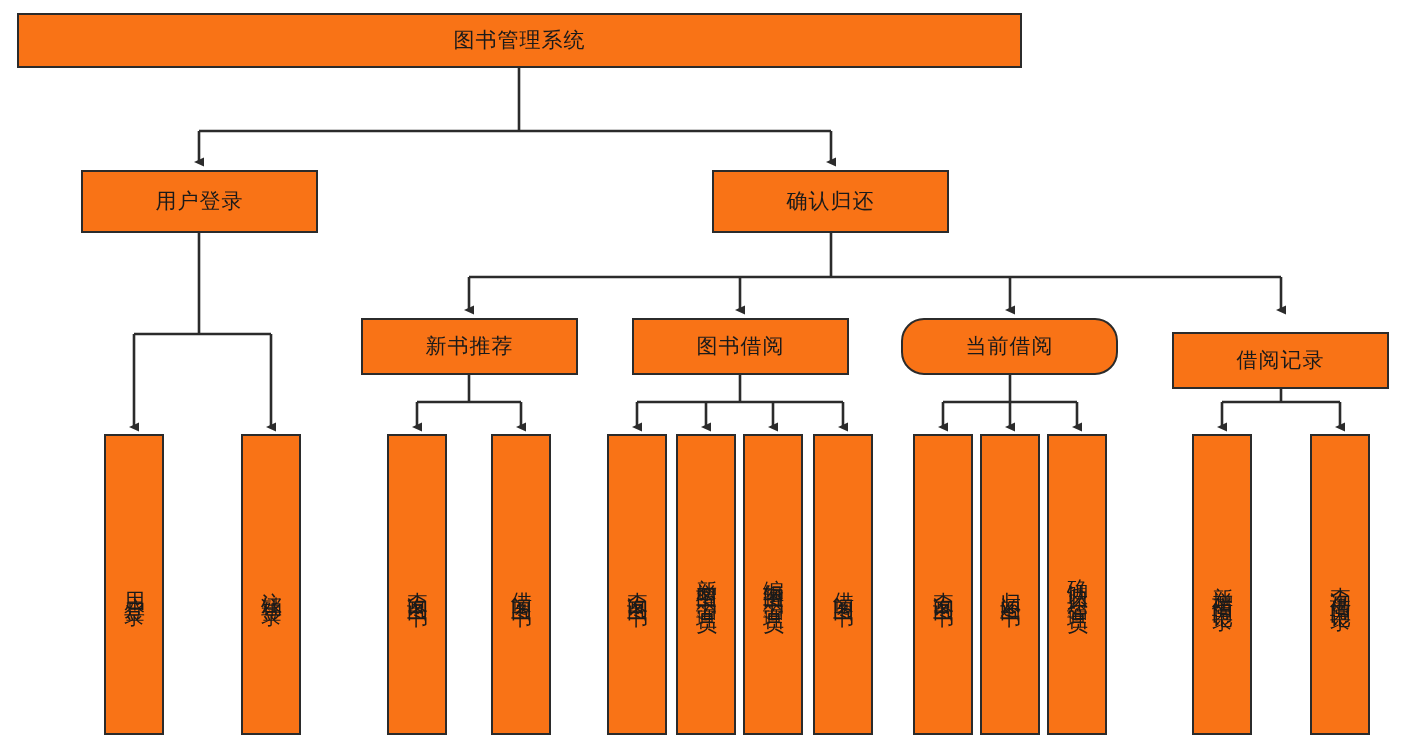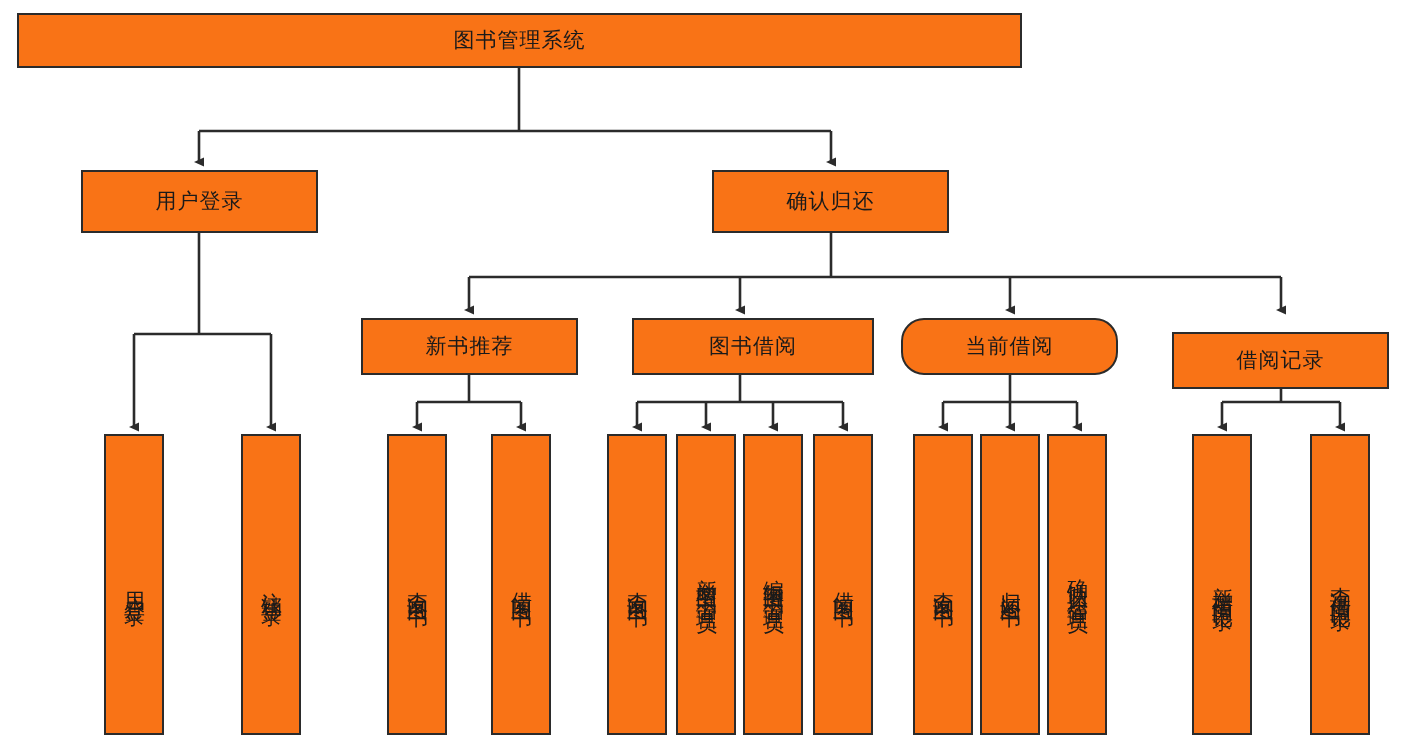--- a/index.html
+++ b/index.html
@@ -134,21 +134,21 @@
   </div>
 
   <div class="node horizontal" style="left:712px; top:170px; width:237px; height:63px;">
     <span>确认归还</span>
   </div>
 
   <div class="node horizontal" style="left:361px; top:318px; width:217px; height:57px;align-items:center;">
     <span>新书推荐</span>
   </div>
 
-  <div class="node horizontal" style="left:632px; top:318px; width:242px; height:57px;">
+  <div class="node horizontal" style="left:632px; top:318px; width:217px; height:57px;">
     <span>图书借阅</span>
   </div>
 
   <div class="node horizontal" style="left:901px; top:318px; width:217px; height:57px;border-radius:23px;">
     <span>当前借阅</span>
   </div>
 
   <div class="node horizontal" style="left:1172px; top:318px; width:217px; height:57px;margin-top:14px;">
     <span>借阅记录</span>
   </div>

